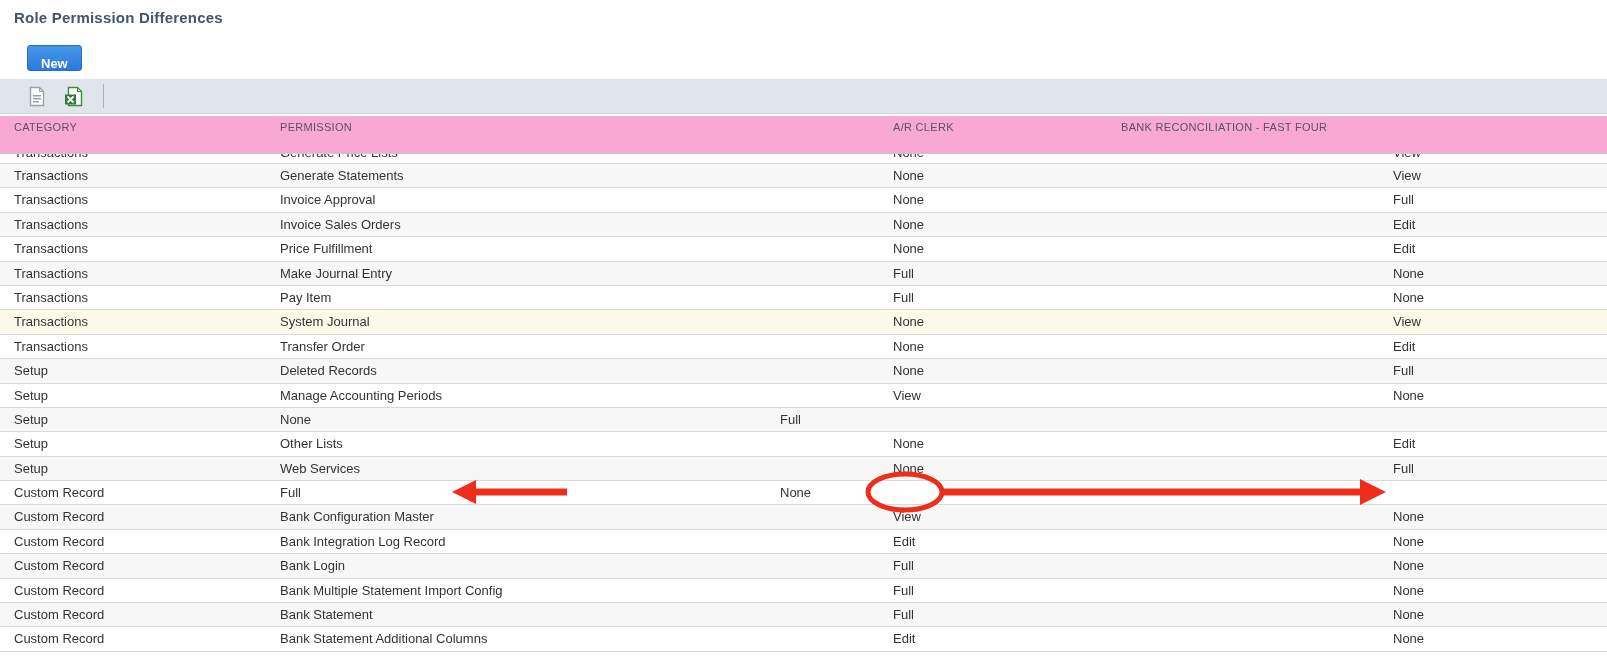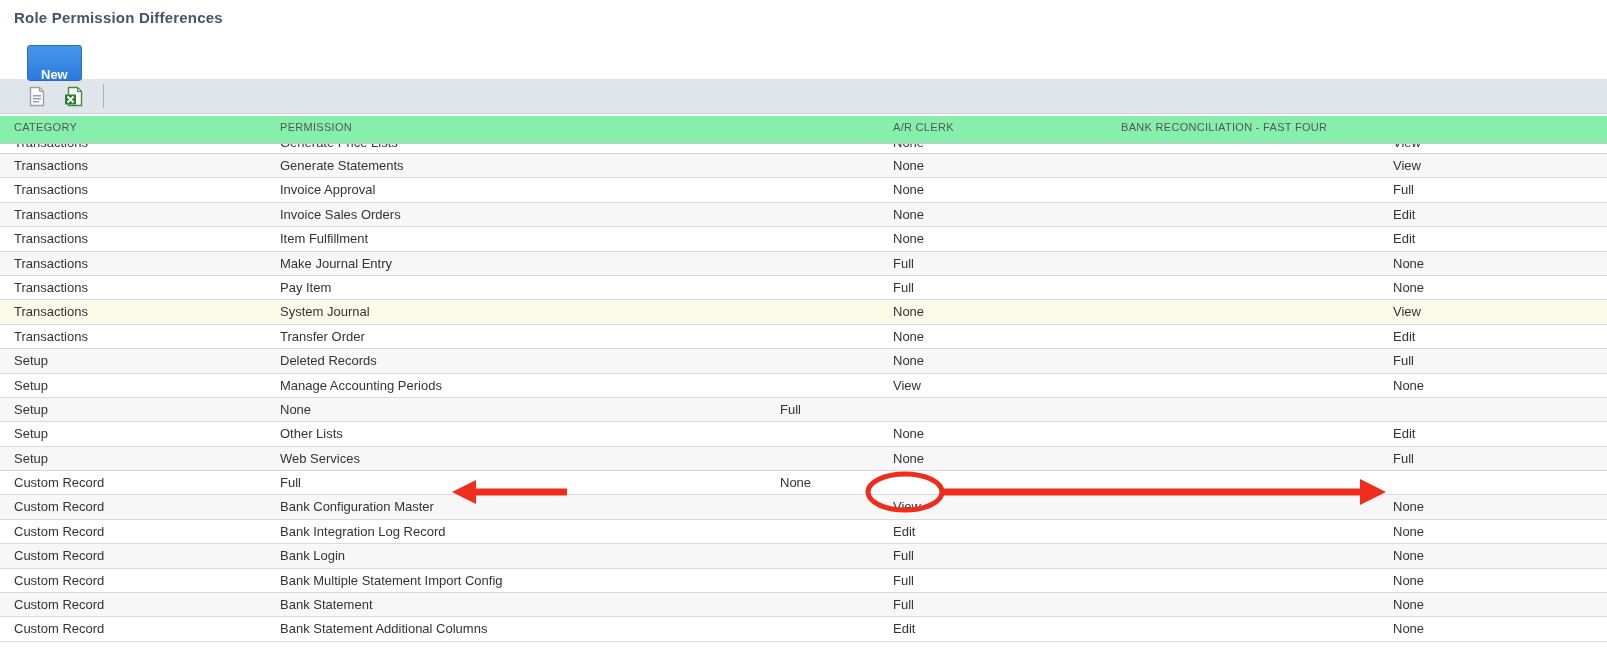--- a/index.html
+++ b/index.html
@@ -3,34 +3,34 @@
 <meta charset="utf-8">
 <style>
   * { margin: 0; padding: 0; box-sizing: border-box; }
   html, body { width: 1607px; height: 664px; overflow: hidden; background: #ffffff;
     font-family: "Liberation Sans", "DejaVu Sans", sans-serif; }
 
   .page-title { margin: 5px 0 0 14px; font-size: 15px; line-height: 26px;
     font-weight: bold; color: #44546a; letter-spacing: 0.2px; }
 
   .btn-row { margin: 14px 0 0 27px; height: 26px; }
-  .new-btn { display: inline-block; height: 26px; padding: 17px 13px;
+  .new-btn { display: inline-block; height: 26px; padding: 6px 13px;
     background: linear-gradient(#4697ea, #2b7ade); border: 1px solid #2c6cb8;
     border-radius: 3px; color: #ffffff; font-weight: bold; font-size: 13px;
     line-height: 24px; font-family: inherit; cursor: pointer; }
 
   .toolbar { margin-top: 8px; height: 35px; background: #dfe5ea;
     border-bottom: 1px solid #ccd3d9; display: flex; align-items: center;
     padding-left: 27px; }
   .tb-icon { width: 20px; height: 22px; margin-right: 16px; cursor: pointer;
     display: flex; align-items: center; justify-content: center; }
   .tb-sep { width: 1px; height: 24px; background: #aab3bc; margin-left: 4px; }
 
   .grid { width: 1607px; margin-top: 2px; font-size: 13px; color: #333333; }
-  .t-header { display: flex; height: 28px; background: #86efac;
+  .t-header { display: flex; height: 38px; background: #f9a8d4;
     border-bottom: 1px solid #c9c9c9; }
   .t-header .cell { font-size: 11px; color: #575757; line-height: 23px;
     letter-spacing: 0.3px; font-weight: normal; }
   .t-row { display: flex; height: 24.4px; border-bottom: 1px solid #d9d9d9;
     background: #ffffff; overflow: hidden; }
   .t-row.alt { background: #f7f7f8; }
   .t-row.hl { background: #fbfae9; }
   .t-row.clipped { height: 10px; }
   .t-row.clipped .cell { margin-top: -13px; }
   .cell { line-height: 24.4px; white-space: nowrap; overflow: hidden; }
@@ -99,21 +99,21 @@
     <div class="cell c4">Full</div>
   </div>
       <div class="t-row alt">
     <div class="cell c1">Transactions</div>
     <div class="cell c2">Invoice Sales Orders</div>
     <div class="cell c3">None</div>
     <div class="cell c4">Edit</div>
   </div>
       <div class="t-row">
     <div class="cell c1">Transactions</div>
-    <div class="cell c2">Item Fulfillment</div>
+    <div class="cell c2">Price Fulfillment</div>
     <div class="cell c3">None</div>
     <div class="cell c4">Edit</div>
   </div>
       <div class="t-row alt">
     <div class="cell c1">Transactions</div>
     <div class="cell c2">Make Journal Entry</div>
     <div class="cell c3">Full</div>
     <div class="cell c4">None</div>
   </div>
       <div class="t-row">

